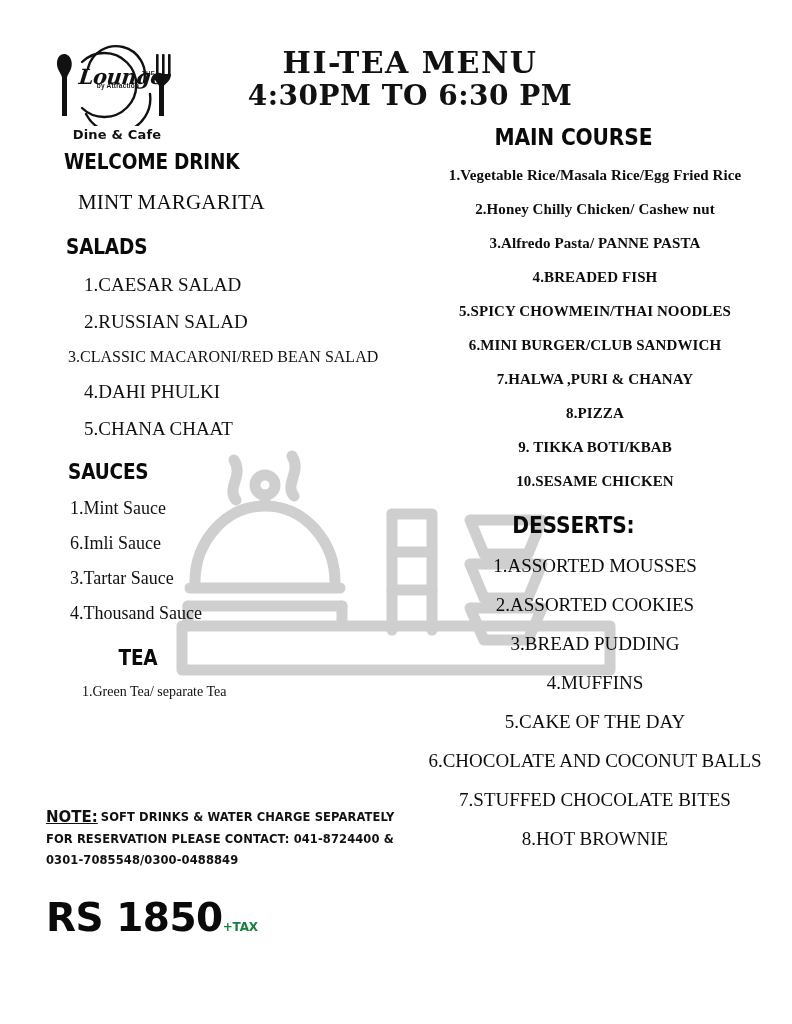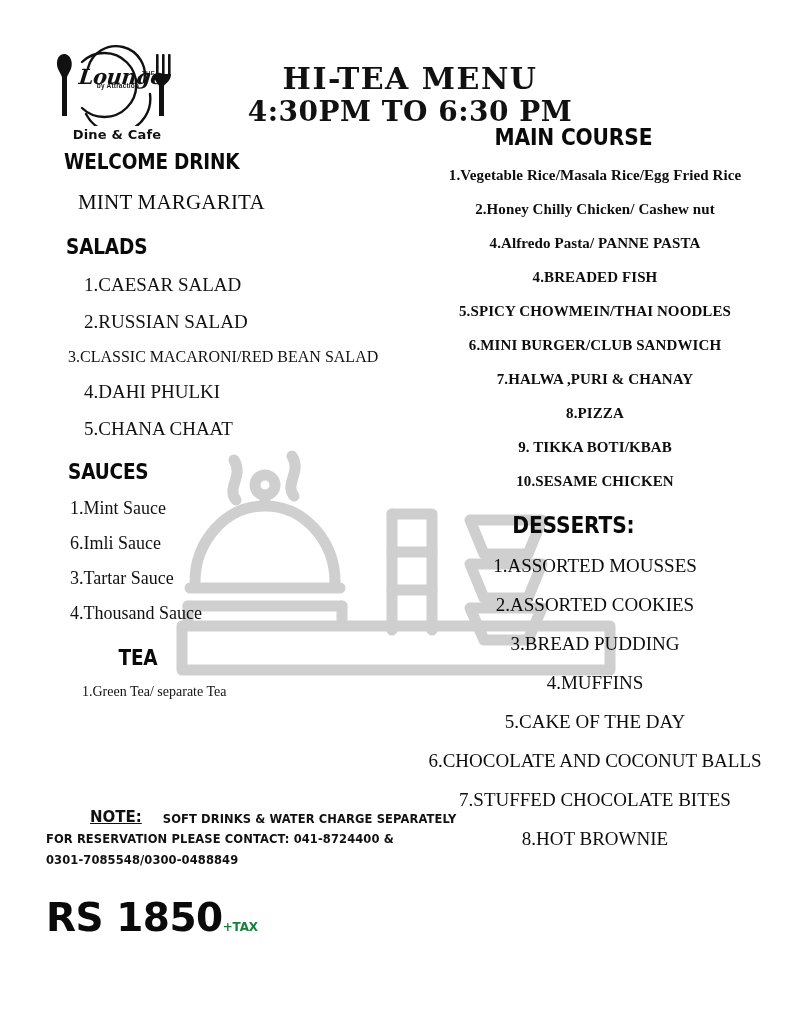--- a/index.html
+++ b/index.html
@@ -90,21 +90,21 @@
     letter-spacing: .2px;
     color: #111;
     margin-top: 1px;
     width: 130px;
   }
 
   
   .title-block {
     position: absolute;
     left: 215px;
-    top: 62px;
+    top: 46px;
     width: 390px;
     text-align: center;
     z-index: 2;
   }
   .title-line1, .title-line2 {
     font-family: "DejaVu Serif", serif;
     font-weight: 700;
     color: #111;
     letter-spacing: 1.5px;
     line-height: 1.12;
@@ -213,21 +213,21 @@
     white-space: nowrap;
   }
   .note-line:first-child { margin-top: 0; }
   .note-label {
     font-family: "DejaVu Sans", sans-serif;
     font-weight: 700;
     font-size: 15px;
     text-decoration: underline;
     letter-spacing: 0;
   }
-  .note-first { display: flex; align-items: flex-end; gap: 21px; margin-left: 44px; }
+  .note-first { display: flex; align-items: center; gap: 3px; }
 
   
   .price-block {
     position: absolute;
     left: 46px;
     top: 895px;
     z-index: 2;
     display: flex;
     align-items: baseline;
   }
@@ -340,21 +340,21 @@
 
     <div class="head-cond center l-h4">TEA</div>
     <div class="item tea-item">1.Green Tea/ separate Tea</div>
   </div>
 
   <div class="col-right">
 
     <div class="head-cond r-h1">MAIN COURSE</div>
     <div class="main-item">1.Vegetable Rice/Masala Rice/Egg Fried Rice</div>
     <div class="main-item">2.Honey Chilly Chicken/ Cashew nut</div>
-    <div class="main-item">4.Alfredo Pasta/ PANNE PASTA</div>
+    <div class="main-item">3.Alfredo Pasta/ PANNE PASTA</div>
     <div class="main-item">4.BREADED FISH</div>
     <div class="main-item">5.SPICY CHOWMEIN/THAI NOODLES</div>
     <div class="main-item">6.MINI BURGER/CLUB SANDWICH</div>
     <div class="main-item">7.HALWA ,PURI &amp; CHANAY</div>
     <div class="main-item">8.PIZZA</div>
     <div class="main-item">9. TIKKA BOTI/KBAB</div>
     <div class="main-item">10.SESAME CHICKEN</div>
 
     <div class="head-cond r-h2">DESSERTS:</div>
     <div class="dessert-item">1.ASSORTED MOUSSES</div>

